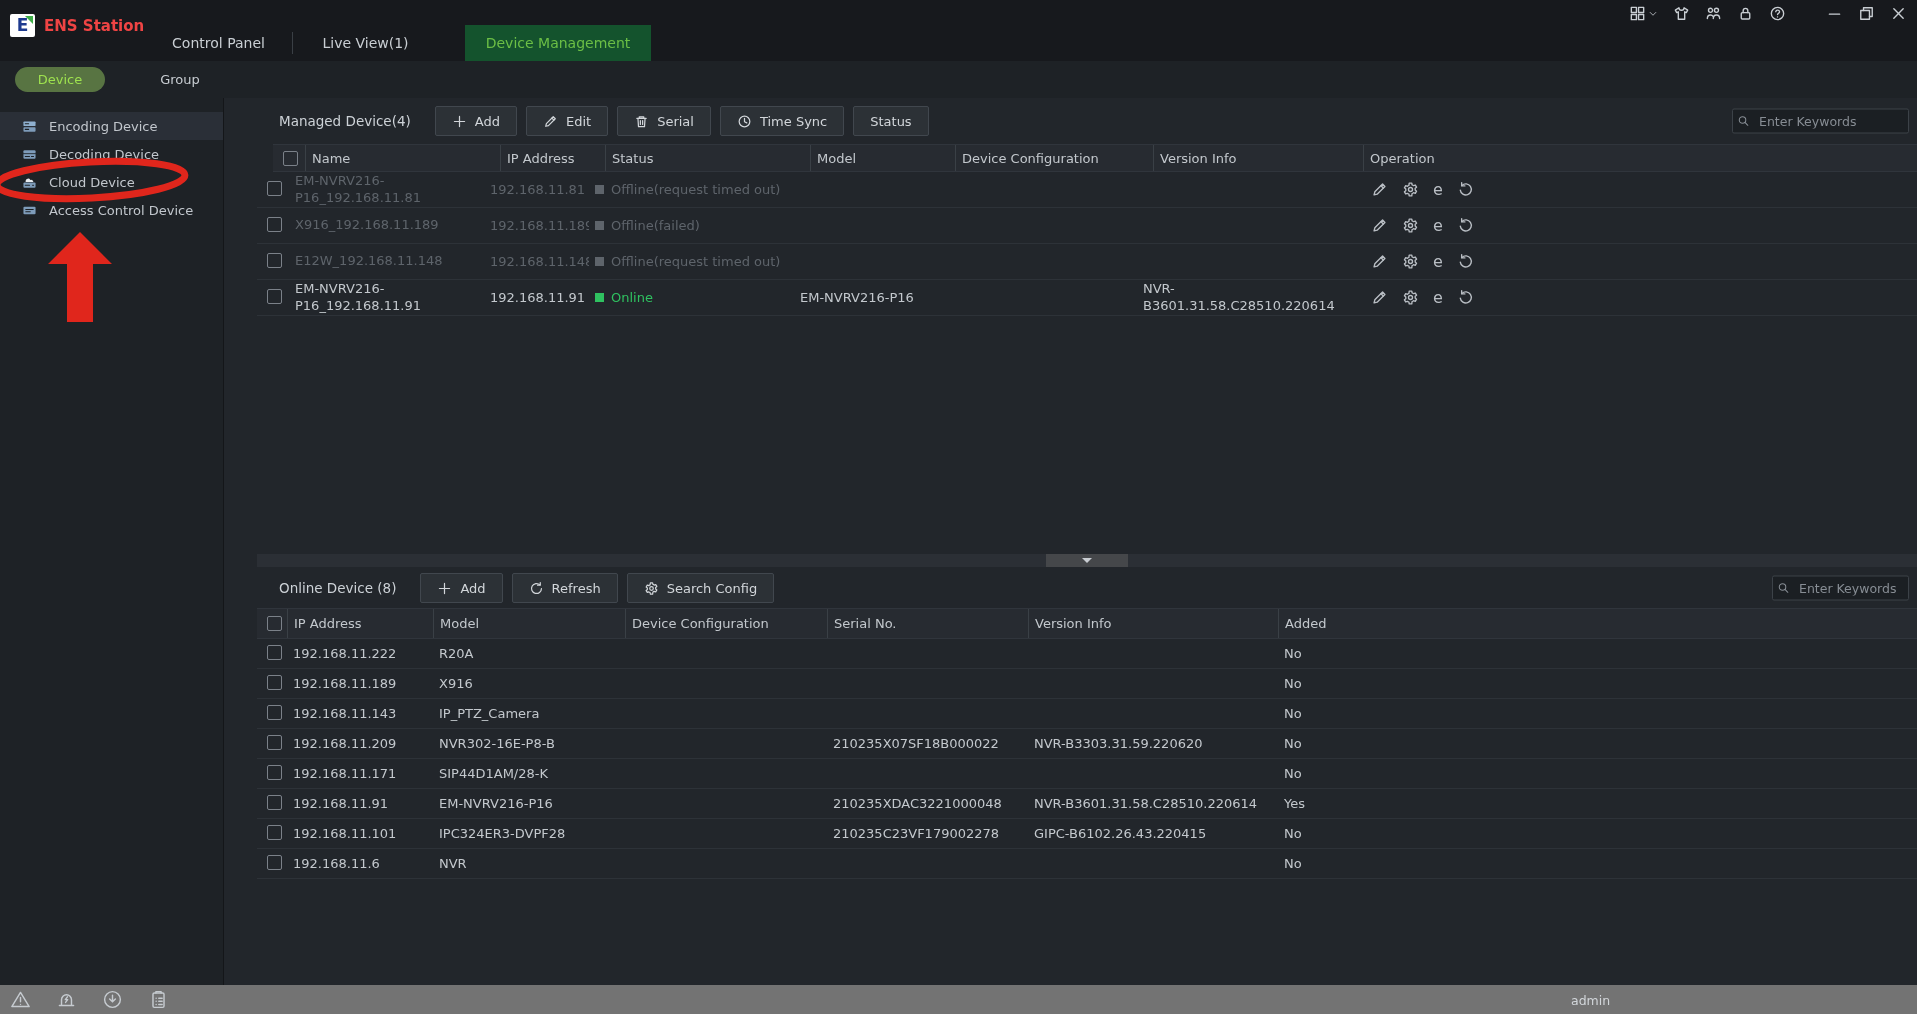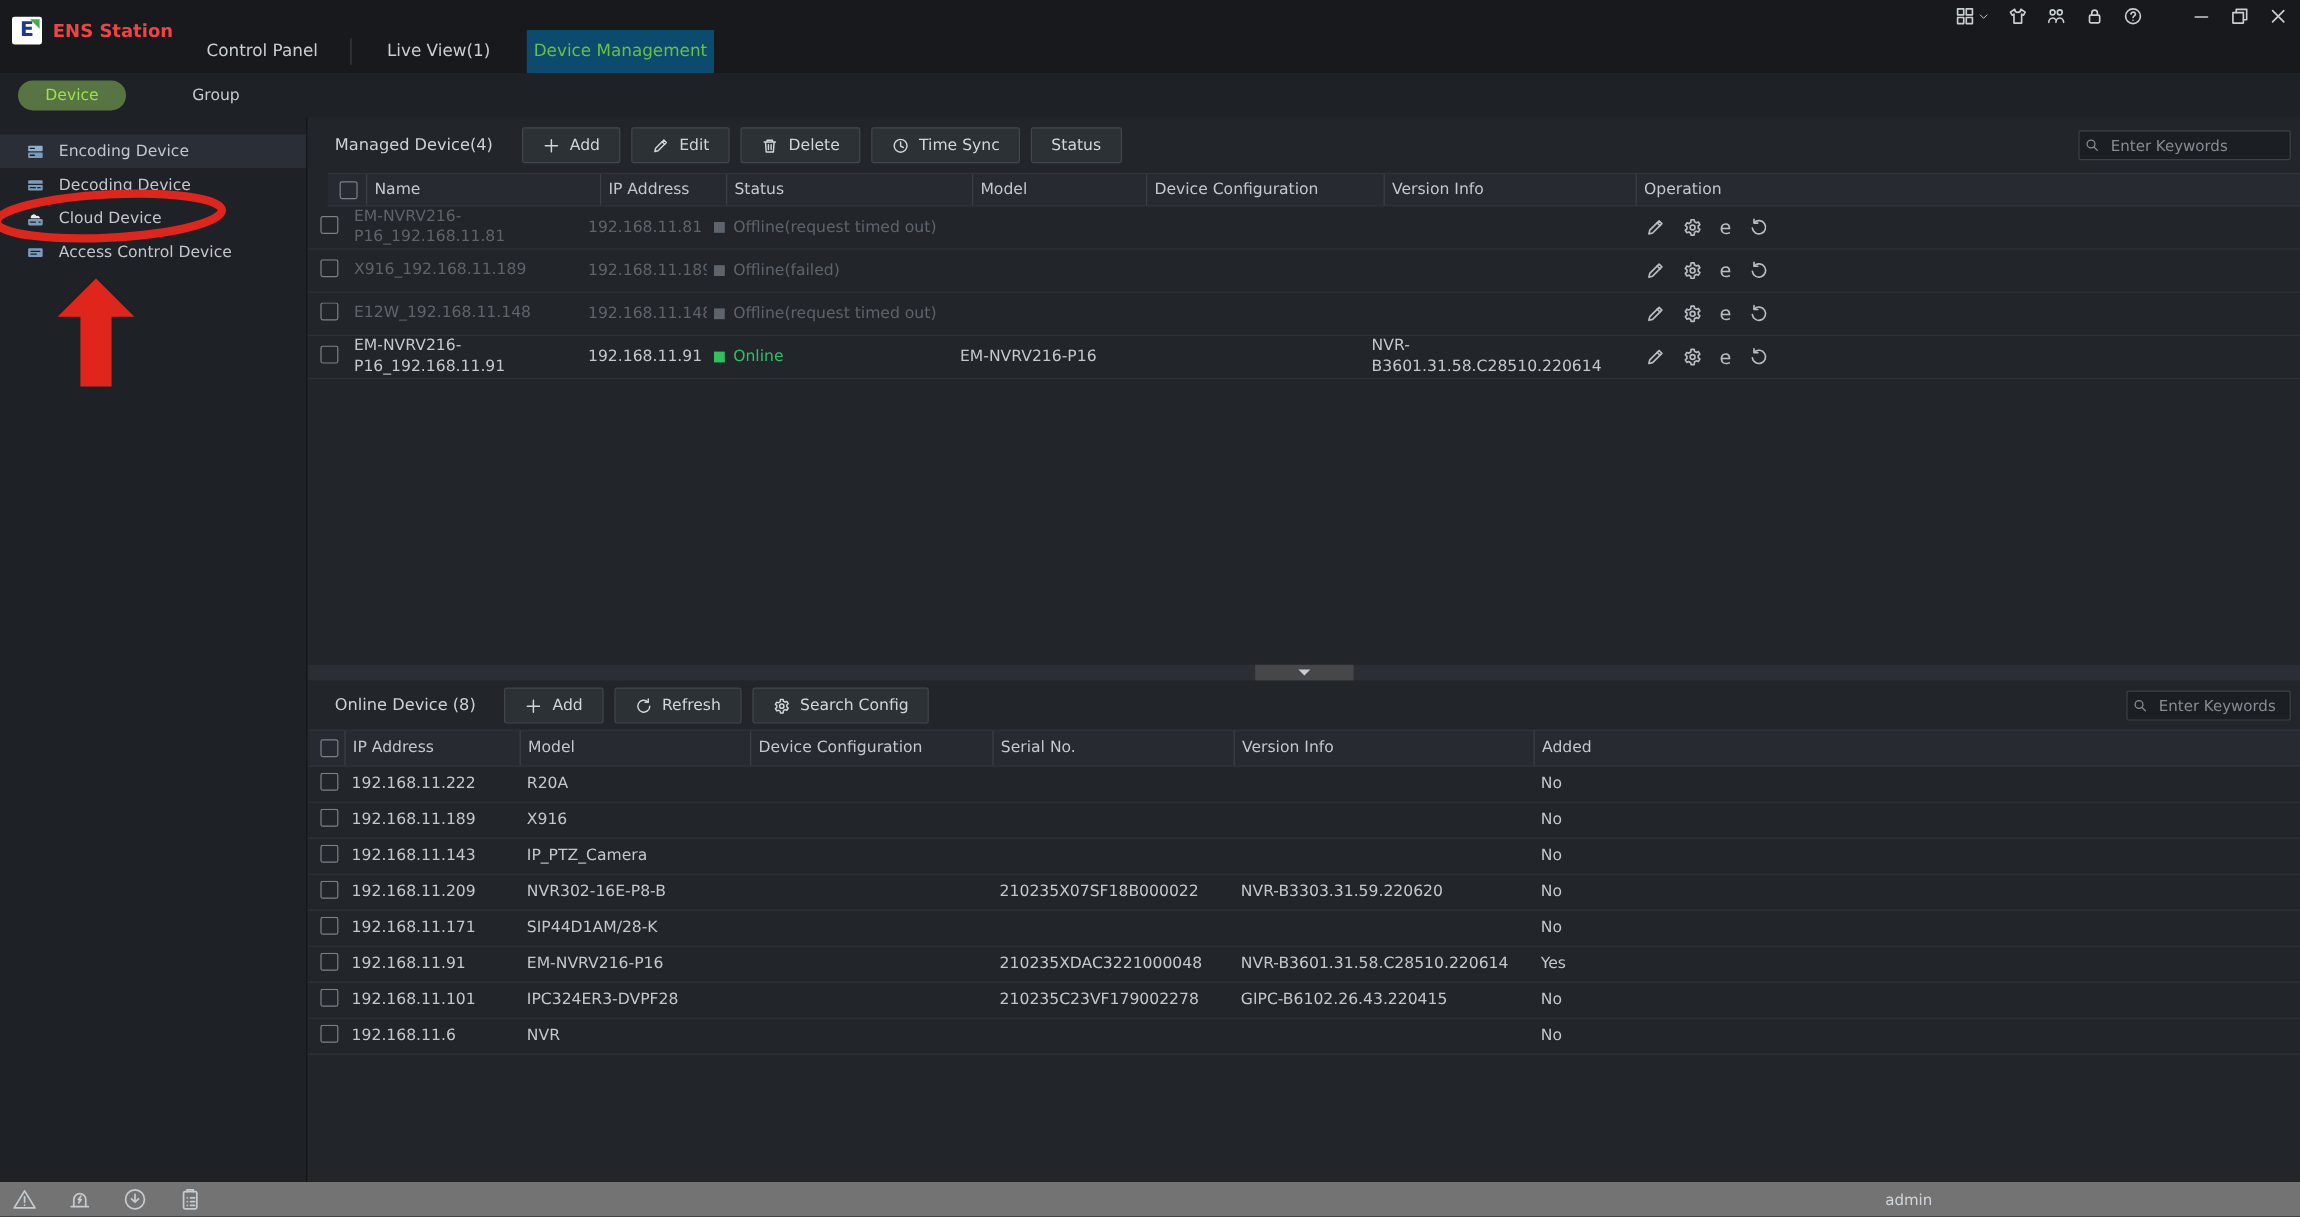--- a/index.html
+++ b/index.html
@@ -14,38 +14,38 @@
   .logo{width:25px;height:23px;background:#ffffff;border-radius:2px;position:relative;
         display:flex;align-items:center;justify-content:center;}
   .logo .e{color:#1d3a8f;font-weight:bold;font-size:17px;line-height:1;}
   .logo .tri{position:absolute;right:2px;top:2px;width:0;height:0;
              border-left:8px solid transparent;border-top:8px solid #3fae49;}
   .app-name{color:#ef4444;font-weight:bold;font-size:15px;}
   .tabs{position:absolute;left:145px;bottom:0;height:36px;display:flex;align-items:stretch;}
   .tab{display:flex;align-items:center;justify-content:center;width:147px;color:#c9ced3;
        font-size:14px;cursor:default;position:relative;}
   .tab + .tab::before{content:"";position:absolute;left:0;top:7px;bottom:7px;width:1px;background:#3a3f45;}
-  .tab.active{width:156px;background:#0c4a6e;color:#6cbf45;}
+  .tab.active{width:186px;background:#14532d;color:#6cbf45;margin-left:26px;}
   .tab.active::before{display:none;}
   .win-controls{position:absolute;right:10px;top:5px;display:flex;align-items:center;gap:15px;color:#c9ced3;}
   .win-controls .icon svg{width:17px;height:17px;}
   .layout-combo{display:flex;align-items:center;gap:2px;}
   .layout-combo .chev svg{width:10px;height:10px;}
   .ctrl-gap{width:10px;}
 
   
   .modebar{position:absolute;top:61px;left:0;right:0;height:37px;background:#1e2226;
            display:flex;align-items:center;}
   .pill{margin-left:15px;width:90px;height:25px;border-radius:13px;background:#587442;
         color:#9ee24f;border:none;font-size:13px;font-family:inherit;}
   .mode-group{width:120px;text-align:center;color:#c7ccd1;background:none;border:none;
               font-size:13px;font-family:inherit;margin-left:15px;}
 
   
-  .sidebar{position:absolute;top:98px;left:0;width:256px;bottom:29px;background:#1e2226;
+  .sidebar{position:absolute;top:98px;left:0;width:224px;bottom:29px;background:#1e2226;
            border-right:1px solid #141619;}
   .side-list{margin-top:14px;}
   .side-item{height:28px;display:flex;align-items:center;gap:10px;padding-left:20px;cursor:default;}
   .side-item.selected{background:#2a2f37;}
   .side-item .icon svg{width:19px;height:17px;}
   .side-label{color:#c2c7cd;font-size:13px;}
 
   
   .ann{position:absolute;z-index:50;pointer-events:none;}
 
@@ -279,21 +279,21 @@
             </span>
             <span class="tbtn-label">Edit</span>
           </button>
           <button class="tbtn">
             <span class="icon">
               <svg viewBox="0 0 16 16">
                 <path d="M3 4.6h10M5.6 4.6V3h4.8v1.6M4.2 4.6l.6 8.9h6.4l.6-8.9"></path>
                 <path d="M6.8 7v4.2M9.2 7v4.2"></path>
               </svg>
             </span>
-            <span class="tbtn-label">Delete</span>
+            <span class="tbtn-label">Serial</span>
           </button>
           <button class="tbtn">
             <span class="icon">
               <svg viewBox="0 0 16 16">
                 <circle cx="8" cy="8" r="5.7"></circle>
                 <path d="M8 4.6v3.6l2.4 1.3"></path>
               </svg>
             </span>
             <span class="tbtn-label">Time Sync</span>
           </button>

